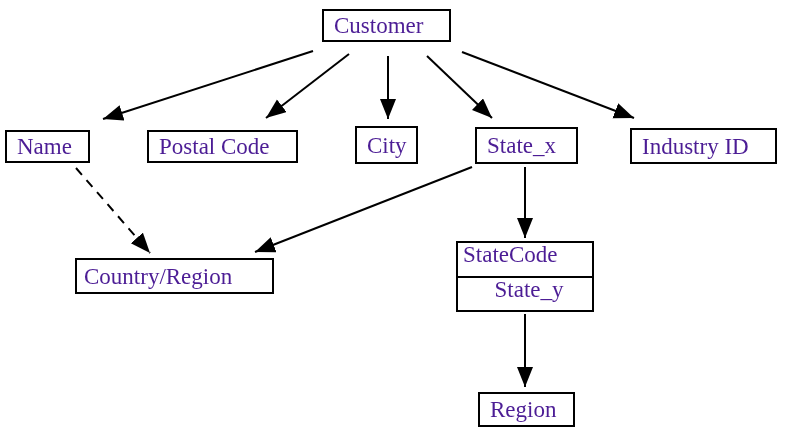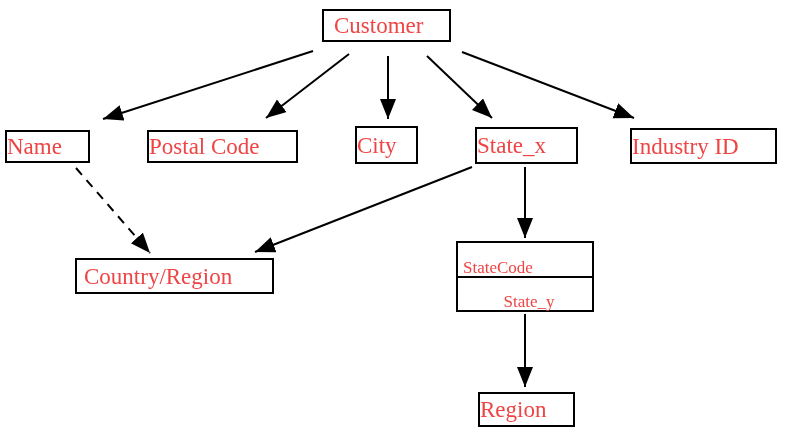--- a/index.html
+++ b/index.html
@@ -6,60 +6,60 @@
     margin: 0;
     padding: 0;
     background: #ffffff;
   }
   .canvas {
     position: relative;
     width: 786px;
     height: 432px;
     background: #ffffff;
     font-family: "Liberation Serif", serif;
-    color: #ef4444;
+    color: #4c1d95;
     overflow: hidden;
     border-radius: 7px;
   }
   .edges {
     position: absolute;
     left: 0;
     top: 0;
   }
   .node {
     position: absolute;
     box-sizing: border-box;
     border: 2px solid #000000;
     background: #ffffff;
     display: flex;
     align-items: center;
-    padding-left: 0;
+    padding-left: 10px;
     font-size: 23px;
     line-height: 1;
     white-space: nowrap;
   }
   #n-customer   { left: 322px; top: 9px;   width: 129px; height: 33px; padding-left: 10px; }
   #n-name       { left: 5px;   top: 130px; width: 85px;  height: 33px; }
   #n-postal     { left: 147px; top: 130px; width: 151px; height: 33px; }
   #n-city       { left: 355px; top: 126px; width: 63px;  height: 38px; }
   #n-statex     { left: 475px; top: 127px; width: 103px; height: 37px; align-items: center; }
   #n-industry   { left: 630px; top: 128px; width: 147px; height: 36px; text-align: right; }
   #n-country    { left: 75px;  top: 258px; width: 199px; height: 36px; padding-left: 7px; }
   #n-region     { left: 478px; top: 392px; width: 97px;  height: 35px; }
   #n-statecode  {
     left: 456px; top: 241px; width: 138px; height: 71px;
     padding: 0; display: block;
   }
   #n-statecode .row {
     box-sizing: border-box;
     height: 33px;
     display: flex;
-    align-items: flex-end;
+    align-items: flex-start;
     padding-left: 5px;
-    font-size: 17px;
+    font-size: 23px;
   }
   #n-statecode .row-top {
     border-bottom: 2px solid #000000;
     height: 35px;
   }
   #n-statecode .row-bottom {
     justify-content: center;
     padding-left: 8px;
     height: 32px;
   }

